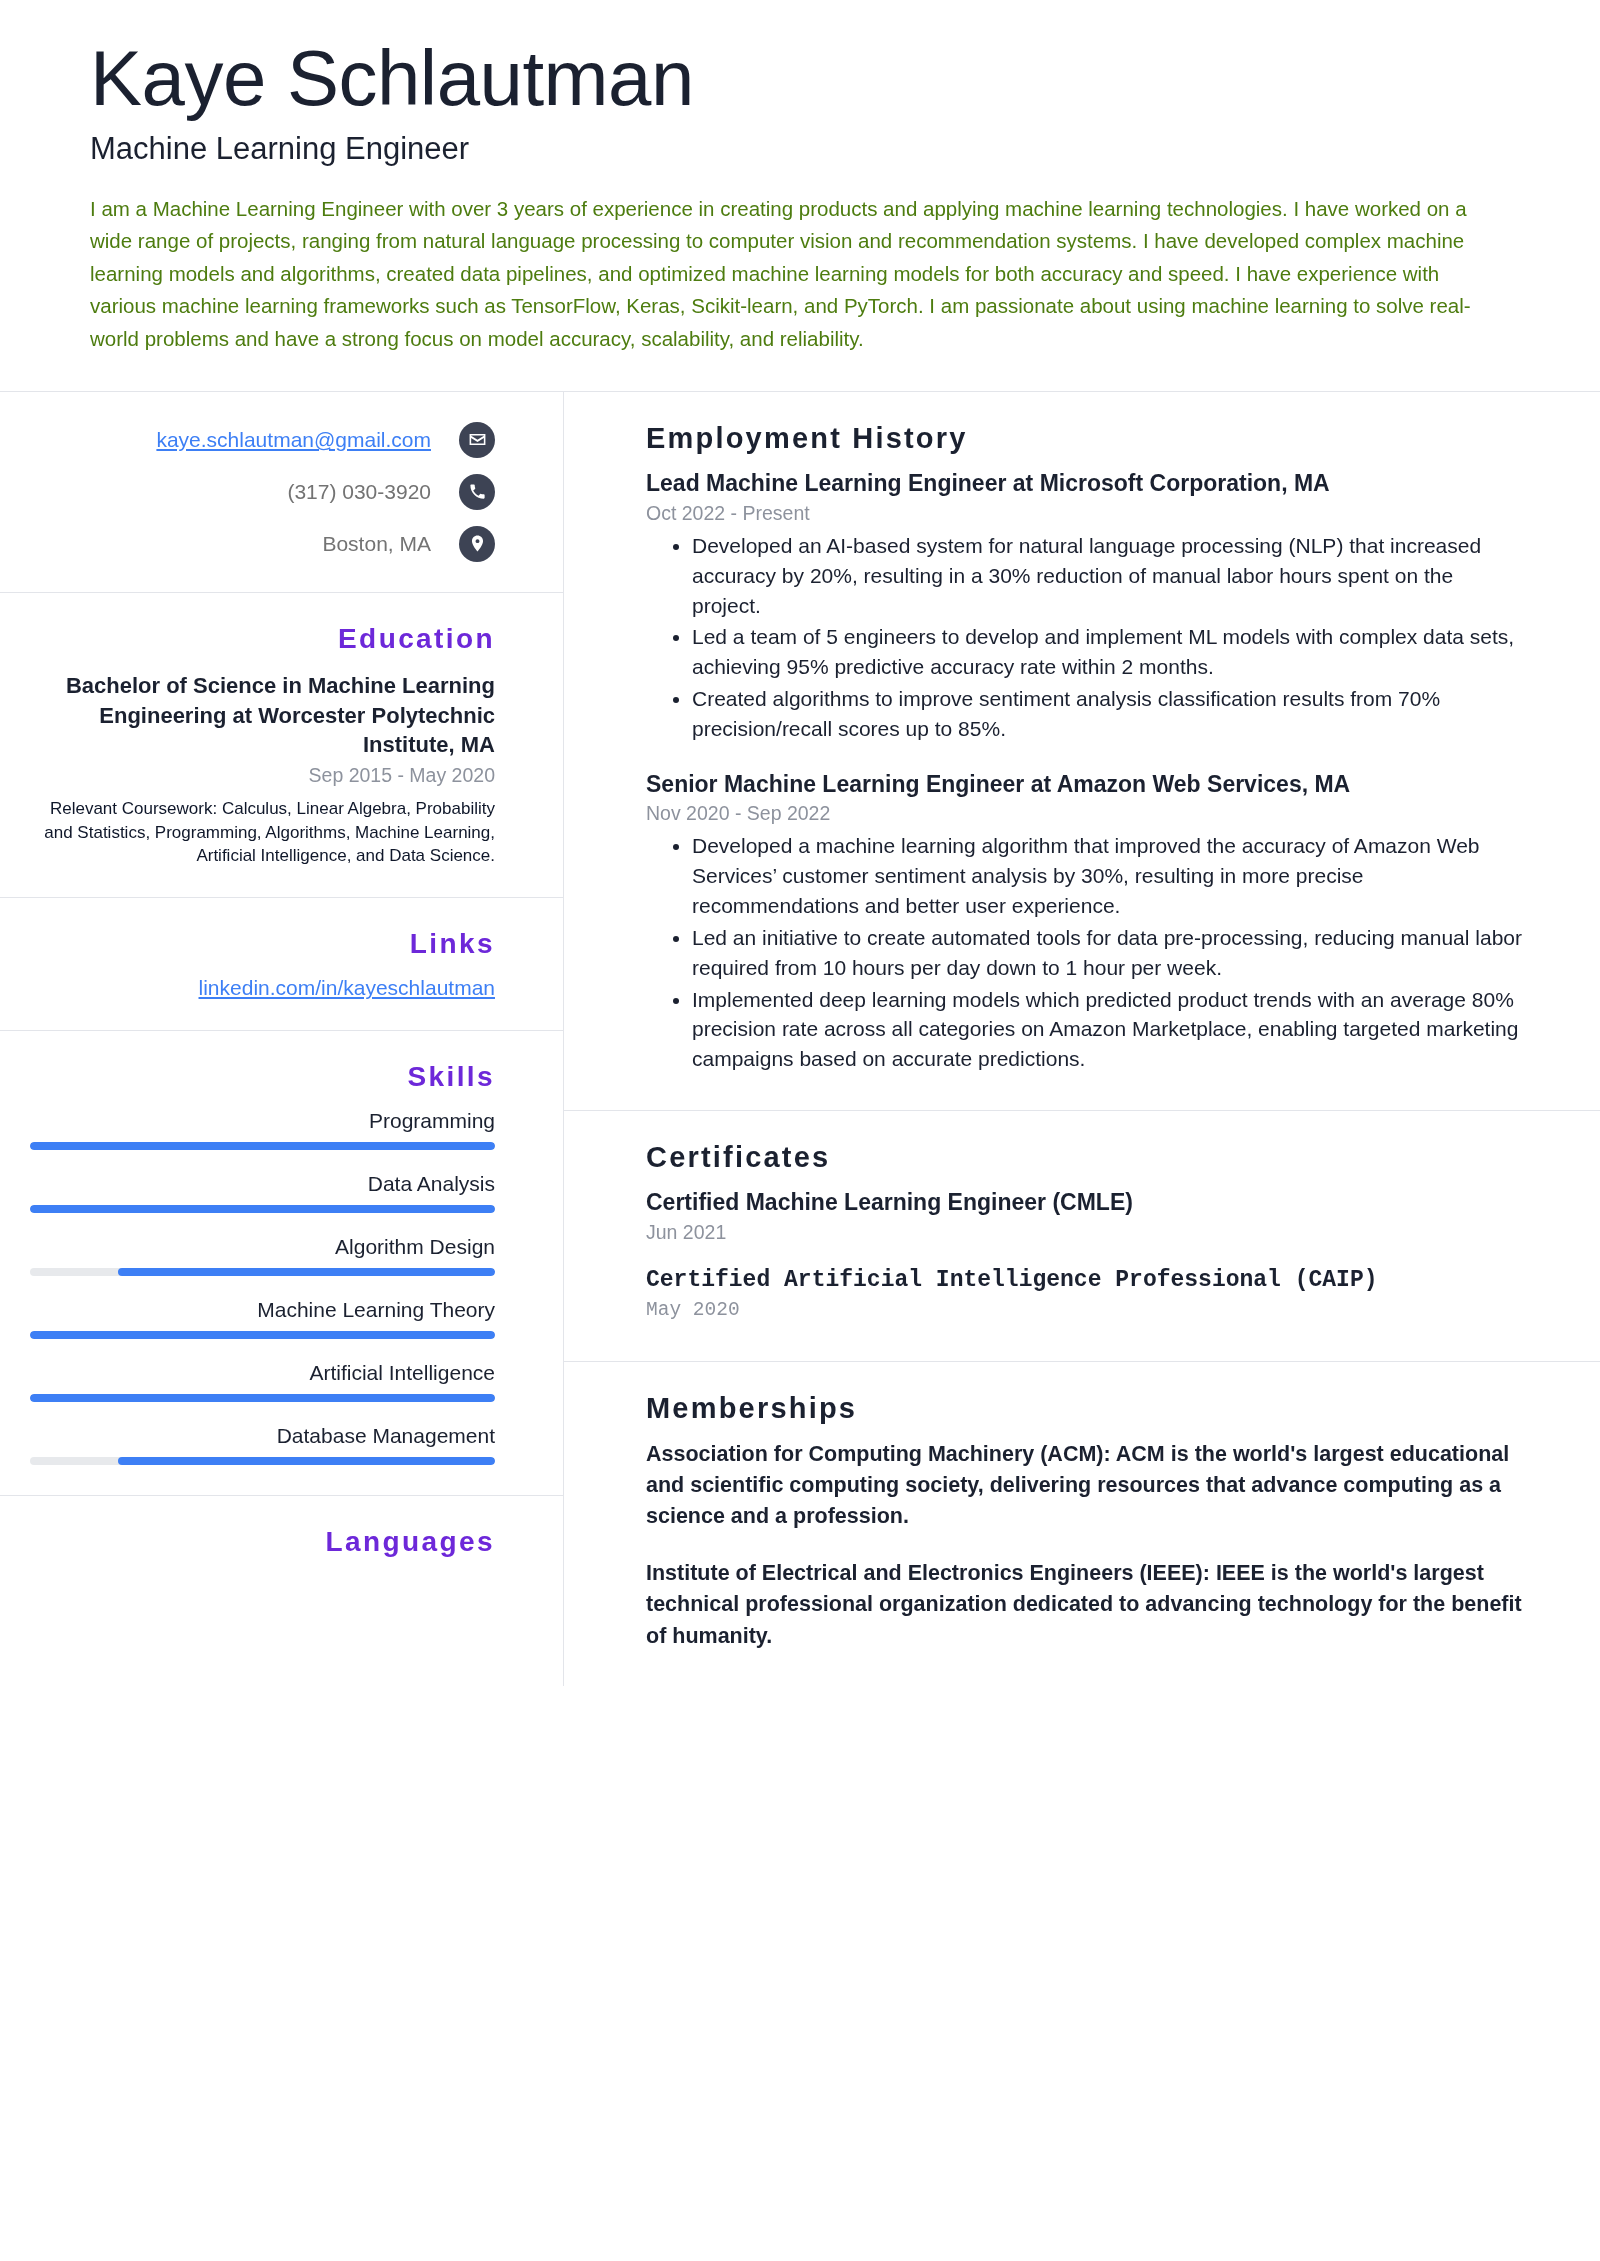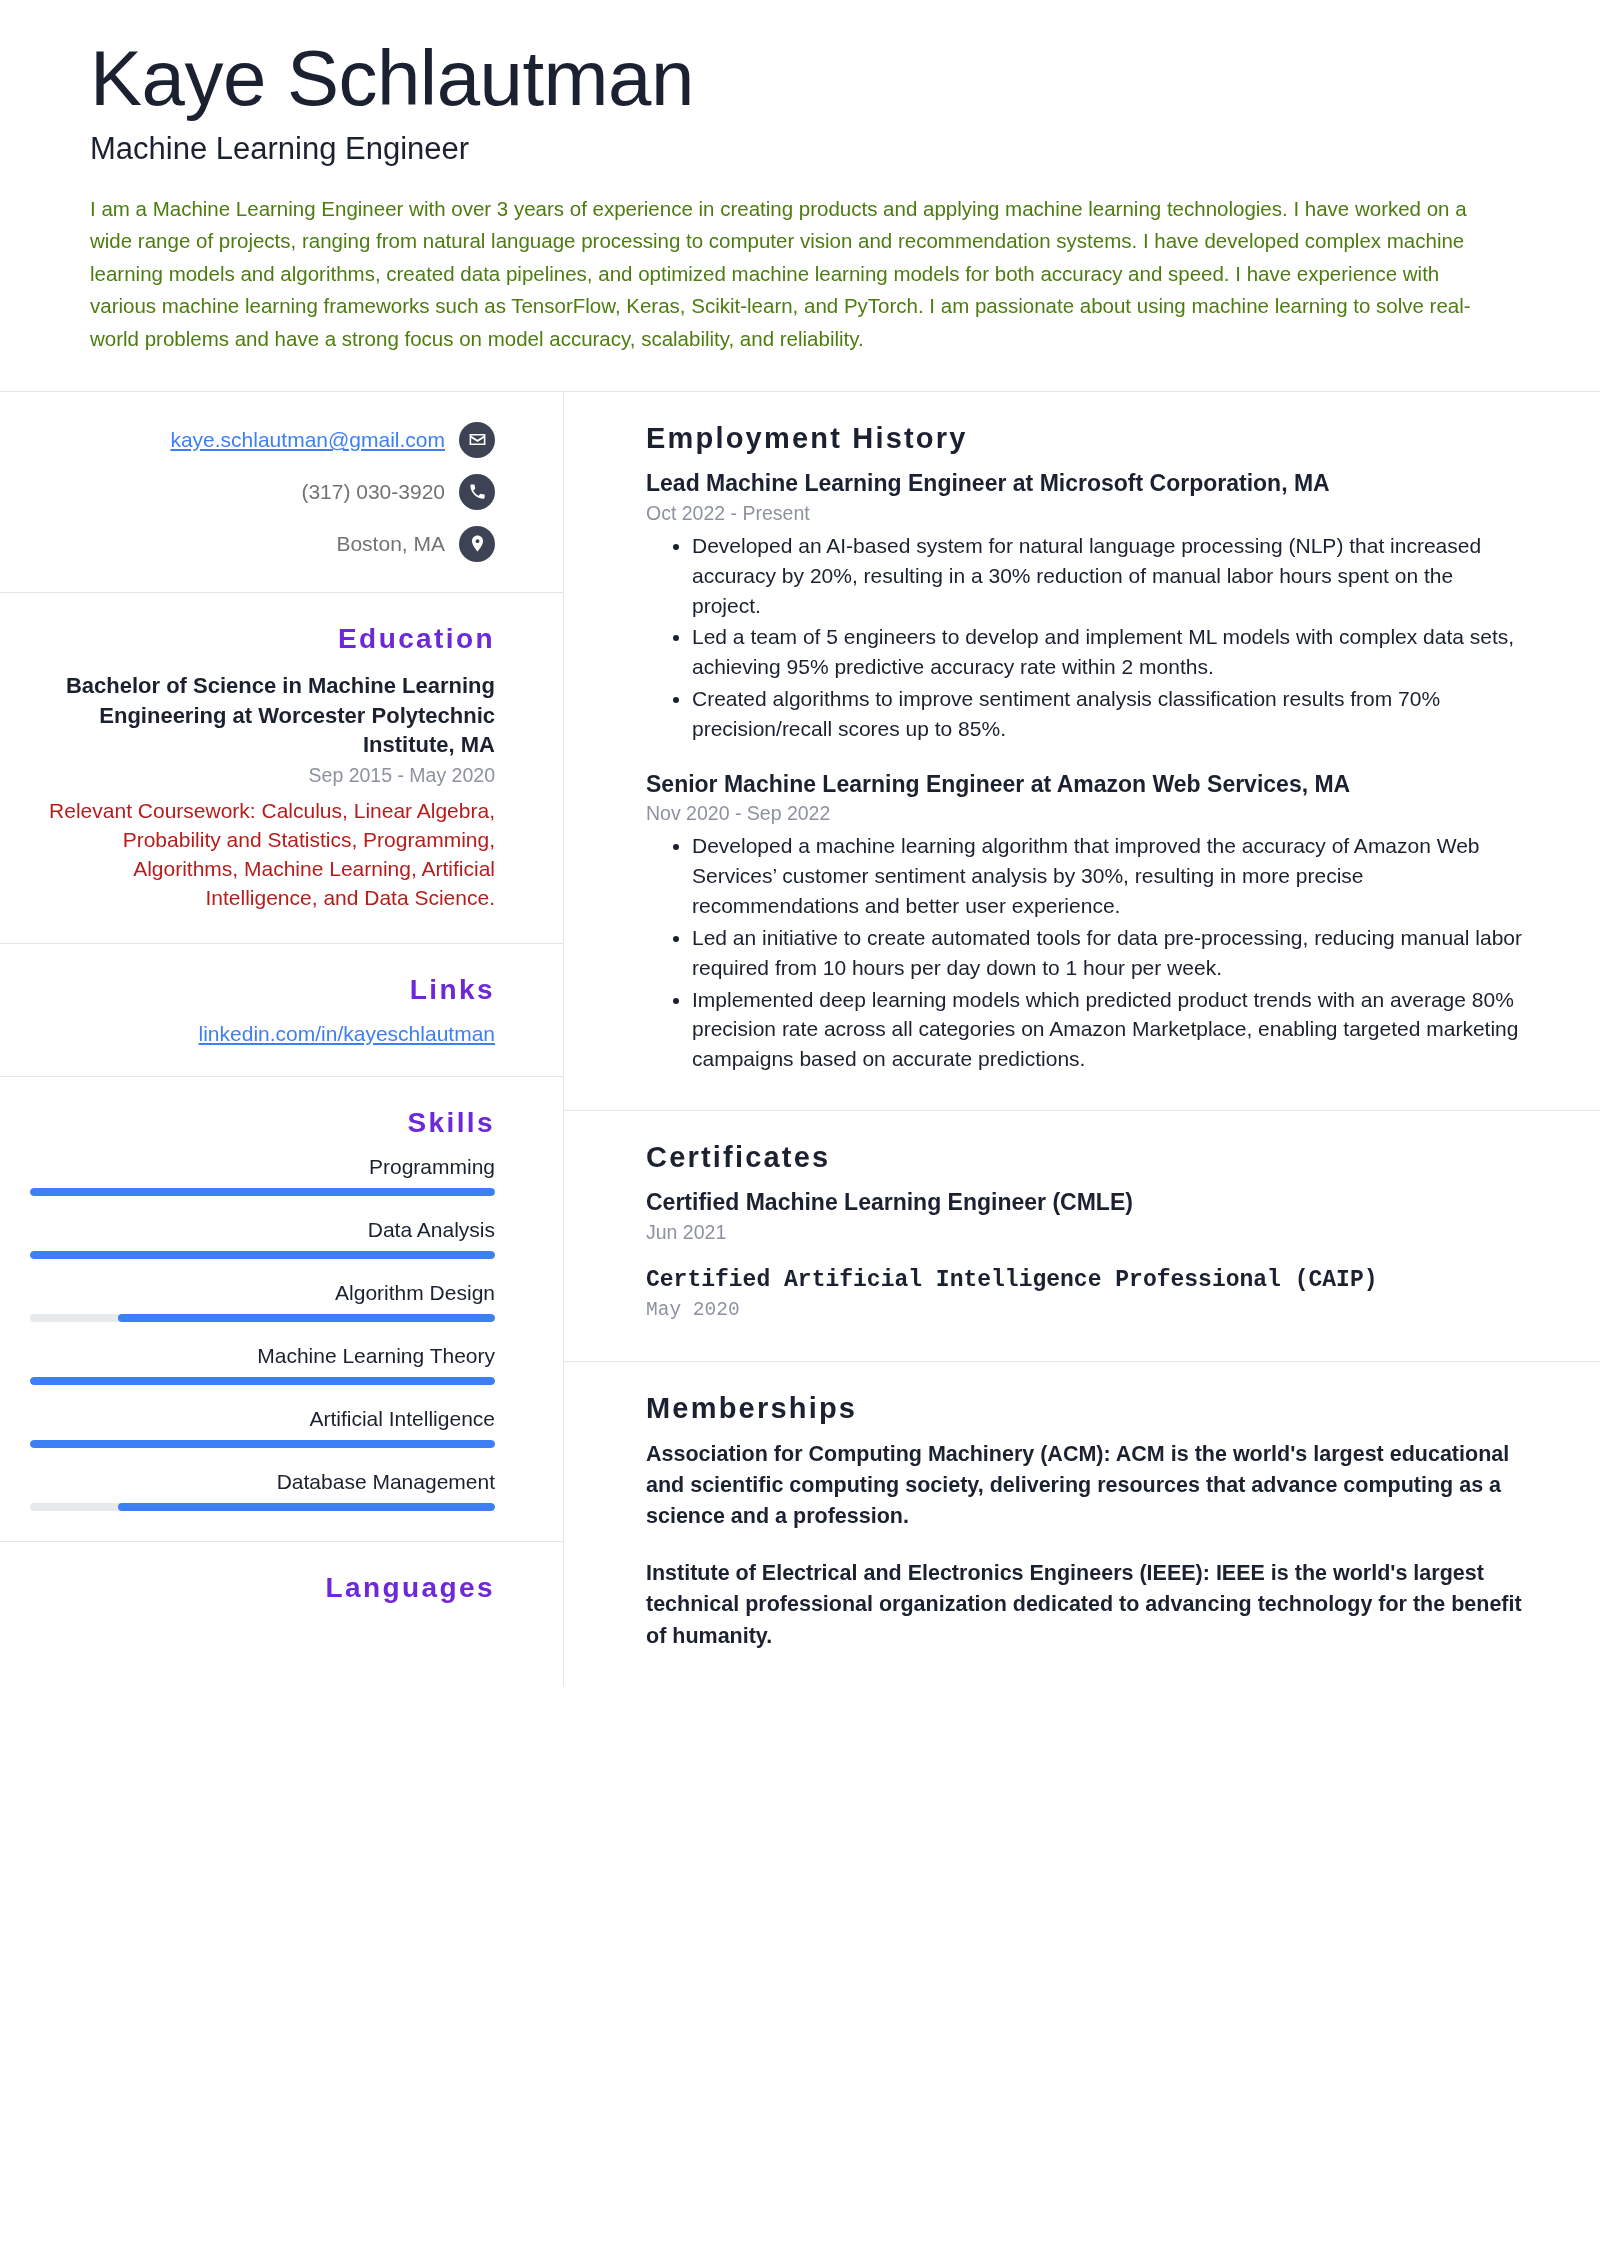--- a/index.html
+++ b/index.html
@@ -53,21 +53,21 @@
   .main { flex: 1; }
 
   
   .side-block { padding: 30px 68px 30px 30px; border-bottom: 1px solid #e3e5ea; }
   .side-block:last-child { border-bottom: 0; }
 
   .contact-row {
     display: flex;
     align-items: center;
     justify-content: flex-end;
-    gap: 14px;
+    gap: 28px;
     margin-bottom: 16px;
   }
   .contact-row:last-child { margin-bottom: 0; }
   .contact-text { font-size: 21px; color: #737373; }
   .contact-text.link { color: #3d7ff5; text-decoration: underline; }
   .cicon {
     width: 36px; height: 36px; min-width: 36px;
     border-radius: 50%;
     background: #3d4354;
     display: flex; align-items: center; justify-content: center;
@@ -88,23 +88,23 @@
     line-height: 1.35;
     color: #1b2130;
     margin: 0;
   }
   .edu-dates {
     font-size: 19.5px;
     color: #8d929d;
     margin: 4px 0 10px 0;
   }
   .edu-desc {
-    font-size: 21px;
+    font-size: 17px;
     line-height: 1.38;
-    color: #b91c1c;
+    color: #0f172a;
     margin: 0;
   }
 
   .side-link {
     font-size: 21px;
     color: #3d7ff5;
     text-decoration: underline;
     display: block;
   }
 

